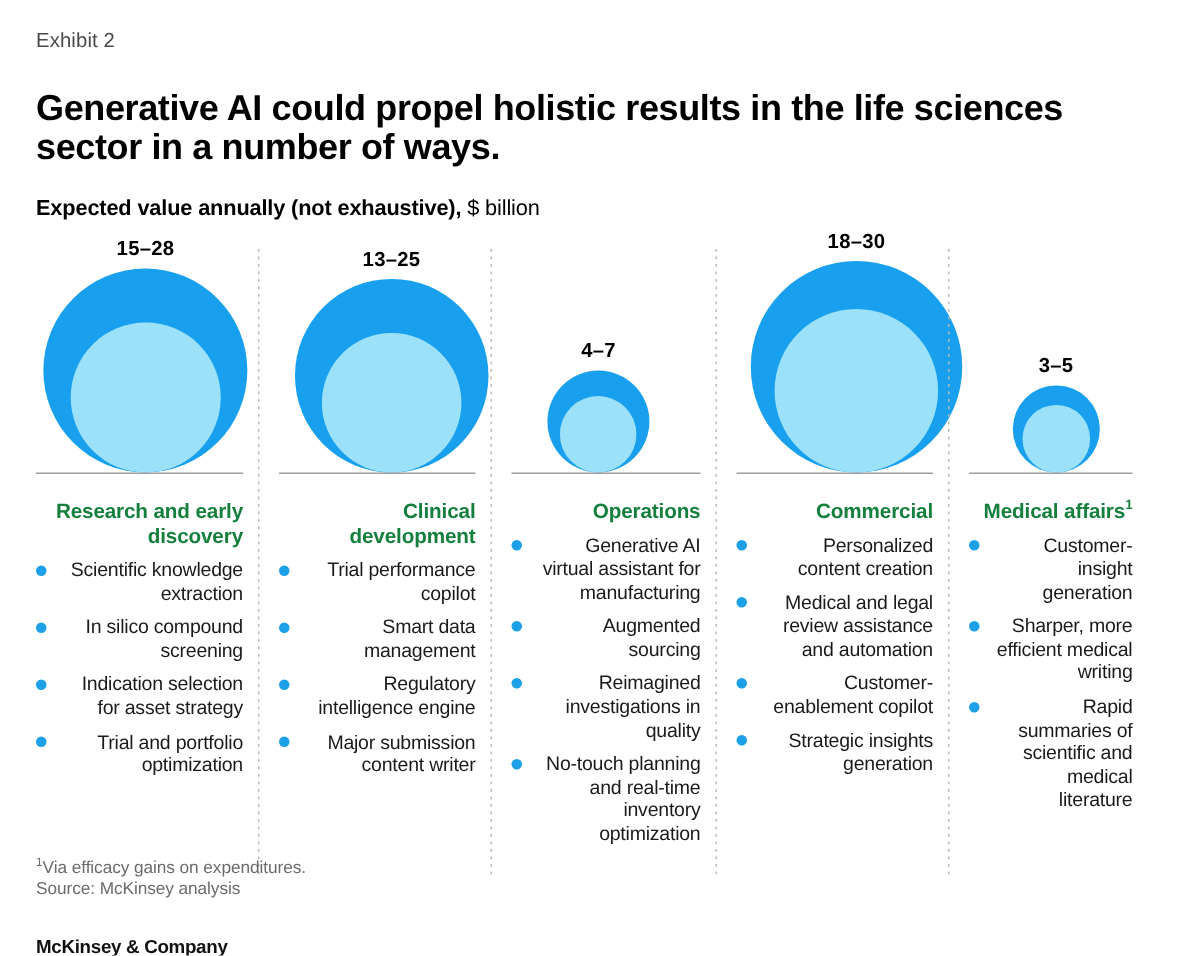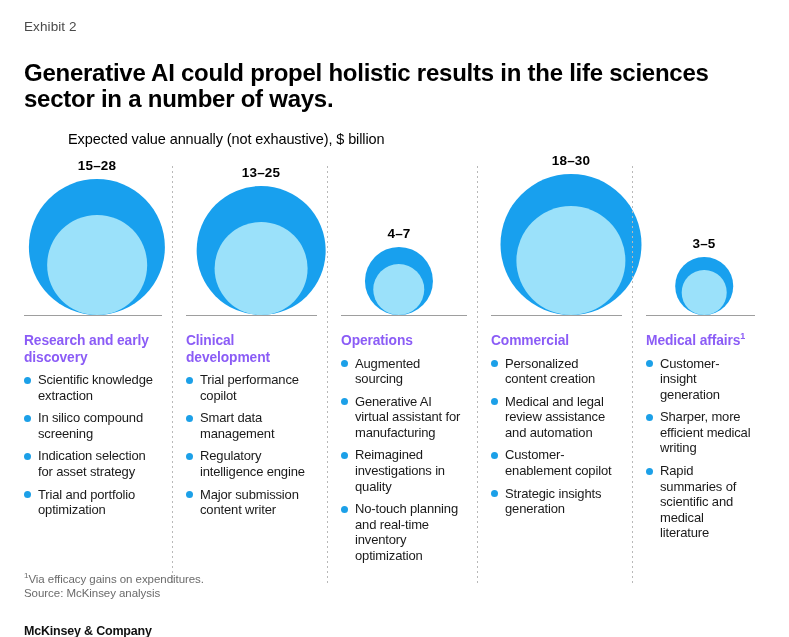--- a/index.html
+++ b/index.html
@@ -43,29 +43,30 @@
     max-width: 700px;
     color: #000;
   }
 
   .subtitle {
     font-size: 14.5px;
     margin-top: 19px;
     line-height: 18px;
     letter-spacing: -0.1px;
   }
-  .subtitle .strong { font-weight: normal; margin-left: 44px; }
+  .subtitle .strong { font-weight: bold; }
   .subtitle .light  { font-weight: normal; }
 
   
   .columns {
     position: relative;
     display: flex;
     margin-top: 18px;
     height: 420px;
+    text-align: right;
   }
 
   .col {
     position: relative;
     flex: 0 0 auto;
     height: 100%;
     padding-right: 10px;
   }
   .col + .col { padding-left: 14px; }
 
@@ -116,21 +117,21 @@
 
   
   .col-body { padding-top: 17px; }
 
   .col-header {
     font-size: 13.8px;
     font-weight: bold;
     line-height: 16.5px;
     letter-spacing: -0.1px;
     margin-bottom: 6px;
-    color: #8b5cf6;
+    color: #15803d;
   }
   .col-header sup {
     font-size: 9px;
     vertical-align: super;
     line-height: 0;
   }
 
   ul.bullets { list-style: none; }
 
   ul.bullets li {
@@ -228,22 +229,22 @@
       <div class="col" style="width: 150px;">
         <div class="bubble-area">
           <div class="value-label" style="left: 58px; top: 59.8905px;">4–7</div>
           <div class="circle outer" style="height: 68.1095px; width: 68.1095px; left: 58px; bottom: 1px;"></div>
           <div class="circle inner" style="height: 51.4859px; width: 51.4859px; left: 58px; bottom: 1px;"></div>
           <div class="baseline" style="width: 126px;"></div>
         </div>
         <div class="col-body">
           <div class="col-header"><span>Operations</span></div>
           <ul class="bullets">
+            <li>Generative AI virtual assistant for manufacturing</li>
             <li>Augmented sourcing</li>
-            <li>Generative AI virtual assistant for manufacturing</li>
             <li>Reimagined investigations in quality</li>
             <li>No-touch planning and real-time inventory optimization</li>
           </ul>
         </div>
       </div>
       <div class="col" style="width: 155px;">
         <div class="bubble-area">
           <div class="value-label" style="left: 80px; top: -13px;">18–30</div>
           <div class="circle outer" style="height: 141px; width: 141px; left: 80px; bottom: 1px;"></div>
           <div class="circle inner" style="height: 109.218px; width: 109.218px; left: 80px; bottom: 1px;"></div>

